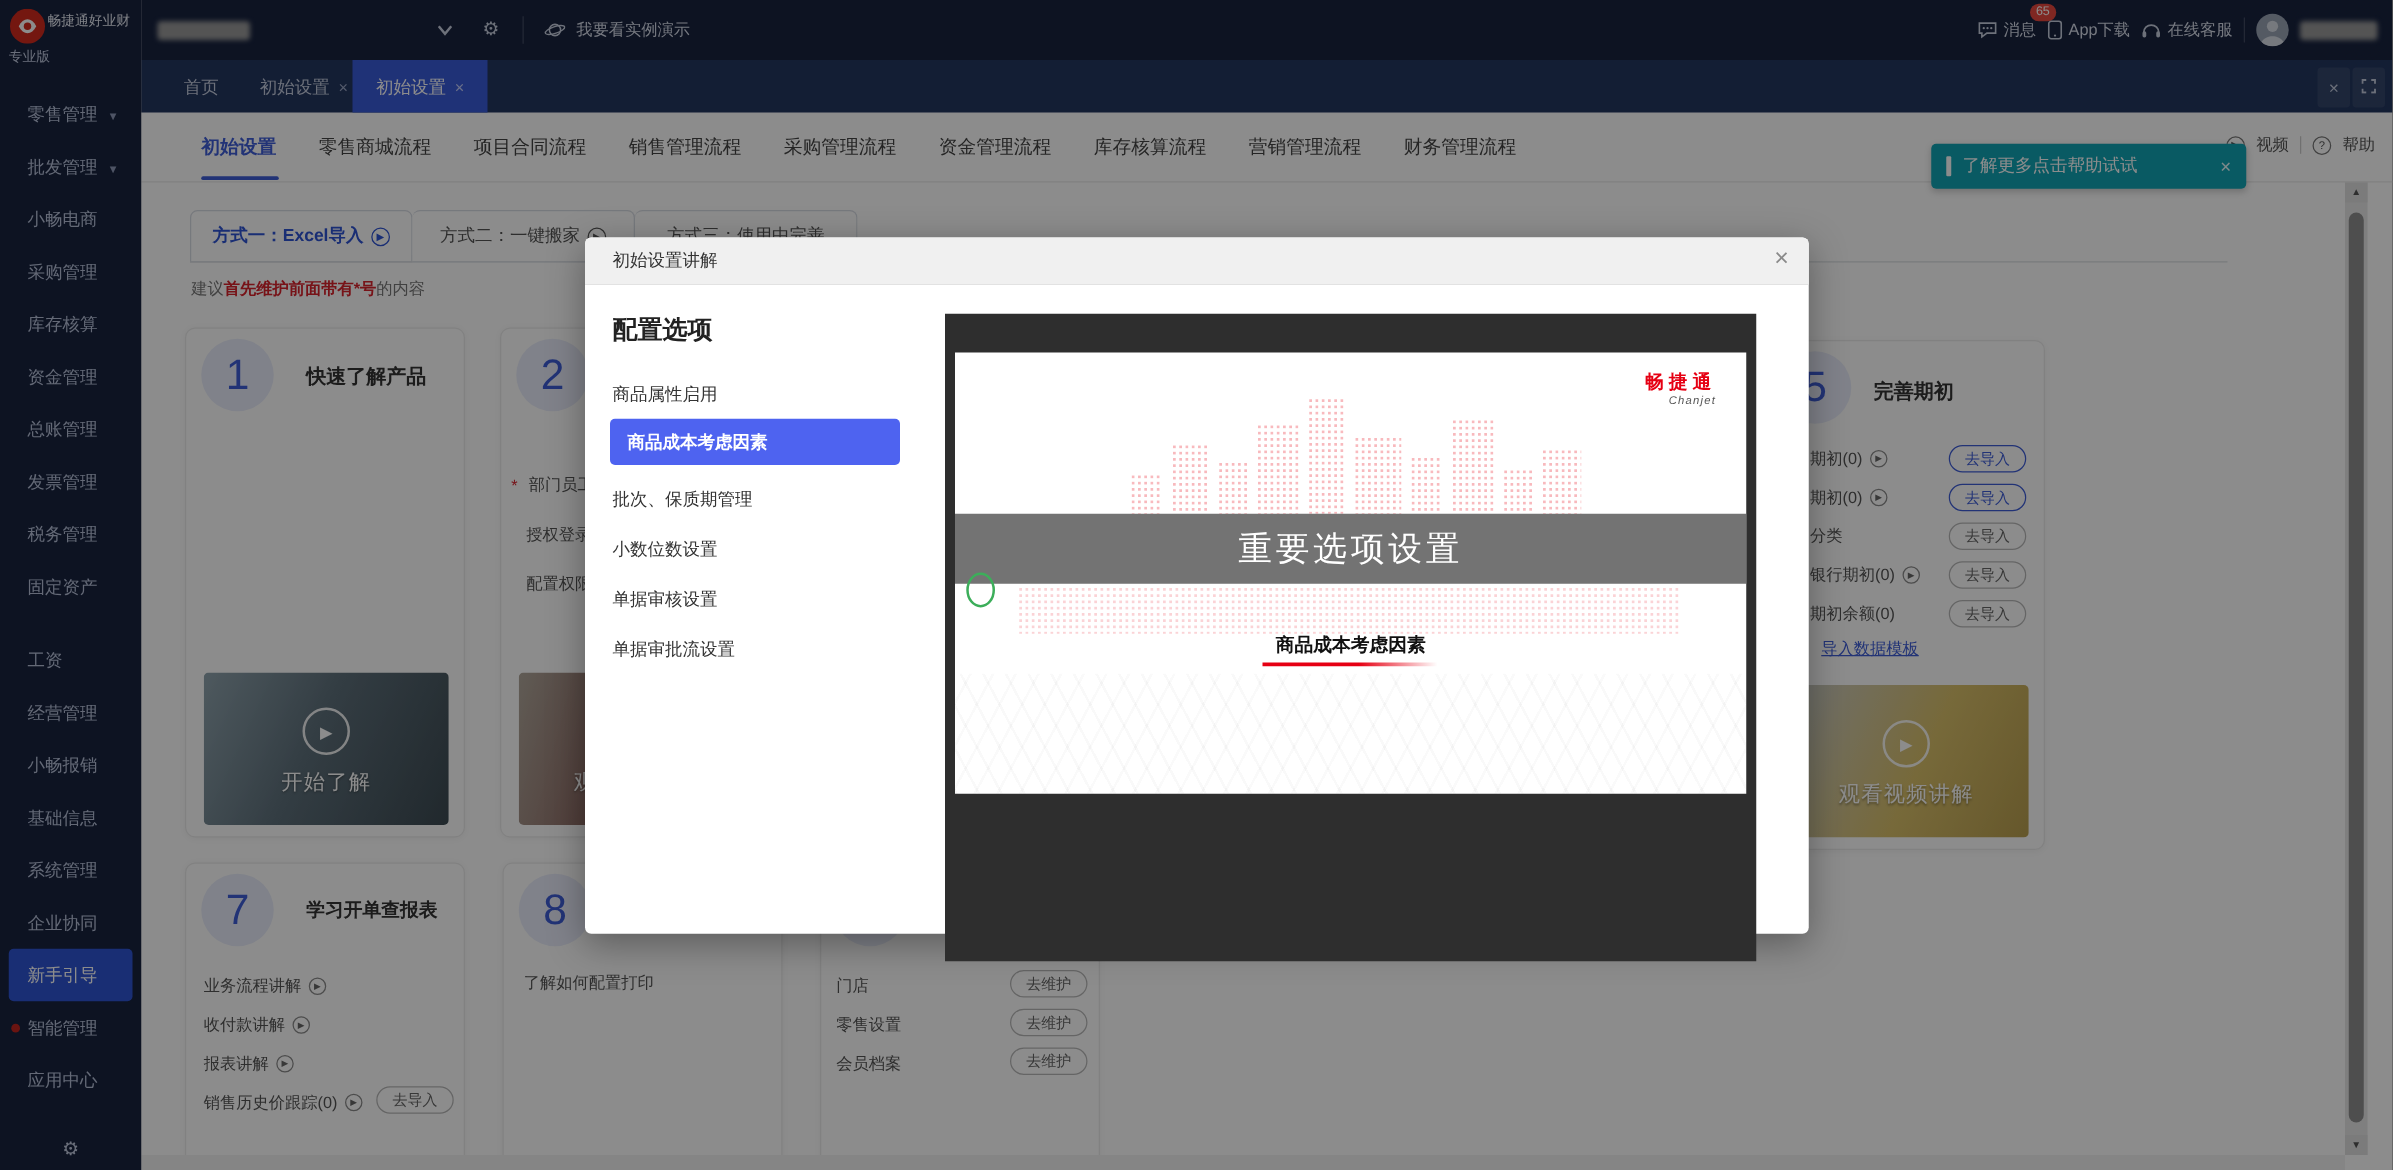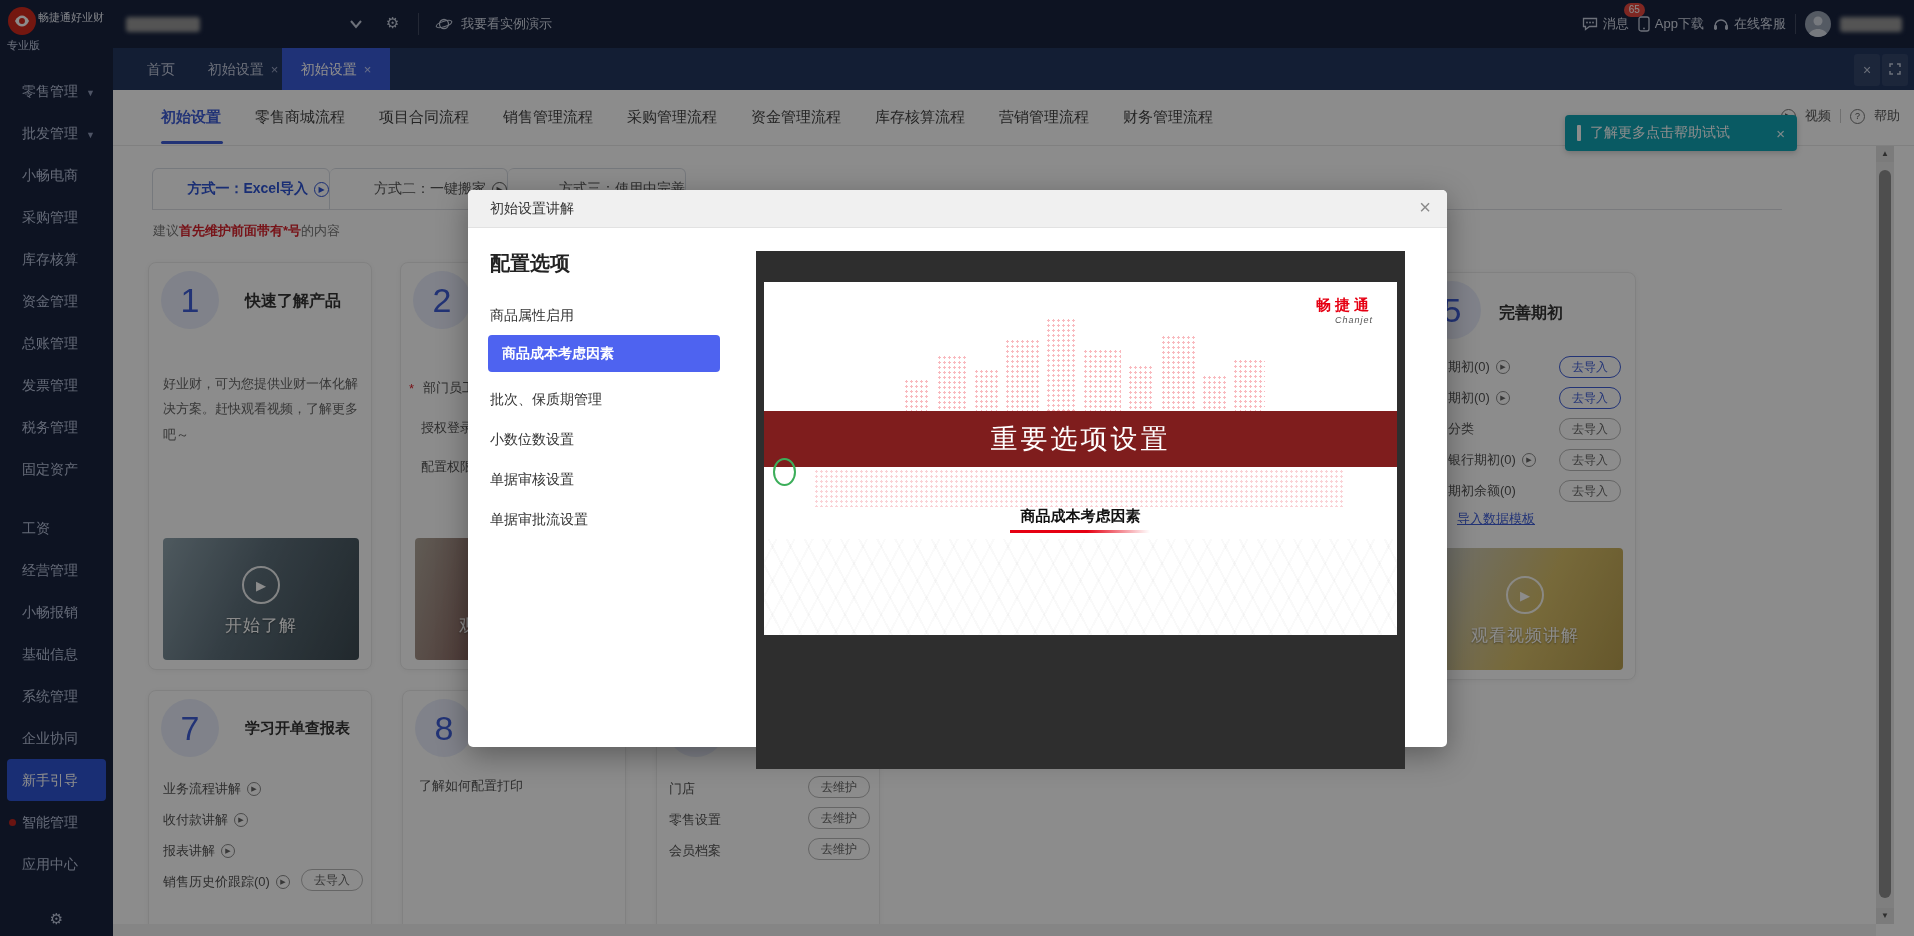--- a/index.html
+++ b/index.html
@@ -50,27 +50,27 @@
 
   
   .content { position:absolute; left:113px; top:90px; right:0; bottom:0; background:#fff; overflow:hidden; }
   .subnav { position:absolute; left:0; top:0; right:0; height:56px; border-bottom:1px solid #e9e9e9; display:flex; align-items:center; padding-left:48px; gap:34px; font-size:15px; color:#444; }
   .subnav .sn { cursor:pointer; white-space:nowrap; }
   .subnav .sn.on { color:#3f5ed8; font-weight:bold; }
   .sn-underline { position:absolute; left:48px; top:51px; width:62px; height:3px; background:#3f5ed8; border-radius:2px; }
   .helper { position:absolute; right:14px; top:17px; display:flex; align-items:center; gap:9px; font-size:13px; color:#555; }
   .circ-ic { display:inline-flex; align-items:center; justify-content:center; width:15px; height:15px; border:1px solid #777; border-radius:50%; font-size:9px; color:#555; }
   .helper .hd { width:1px; height:14px; background:#ccc; }
-  .tooltip { position:absolute; right:117px; top:25px; width:232px; height:36px; background:#12a5b5; border-radius:4px; color:#fff; display:flex; align-items:center; padding:0 12px; font-size:14px; box-shadow:0 2px 6px rgba(0,0,0,.2); }
+  .tooltip { position:absolute; right:117px; top:25px; width:252px; height:36px; background:#12a5b5; border-radius:4px; color:#fff; display:flex; align-items:center; padding:0 12px; font-size:14px; box-shadow:0 2px 6px rgba(0,0,0,.2); }
   .tooltip .bar { width:4px; height:16px; background:#fff; margin-right:9px; border-radius:1px; }
   .tooltip .tx { flex:1; }
   .tooltip .cl { font-size:15px; cursor:pointer; color:#e8fbfd; }
 
   .mtabs { position:absolute; left:39px; top:78px; height:42px; display:flex; }
-  .mtab { width:178px; height:42px; border:1px solid #d8dce4; border-left-width:0; border-radius:6px 6px 0 0; display:flex; align-items:center; justify-content:flex-end; gap:6px; font-size:14px; color:#555; background:#fff; cursor:pointer; }
+  .mtab { width:178px; height:42px; border:1px solid #d8dce4; border-left-width:0; border-radius:6px 6px 0 0; display:flex; align-items:center; justify-content:center; gap:6px; font-size:14px; color:#555; background:#fff; cursor:pointer; }
   .mtab:first-child { border-left-width:1px; }
   .mtab.on { color:#2f54d4; font-weight:bold; }
   .mtab .pc { width:15px; height:15px; border-radius:50%; border:1px solid currentColor; font-size:8px; display:inline-flex; align-items:center; justify-content:center; }
   .mtabs-line { position:absolute; left:39px; top:119px; width:1630px; height:1px; background:#dcdfe4; }
   .hint { position:absolute; left:40px; top:132px; font-size:13px; color:#777; }
   .hint .em { color:#d9232d; font-weight:bold; }
 
   
   .card { position:absolute; width:224px; background:#fff; border:1px solid #ececec; border-radius:8px; box-shadow:0 1px 5px rgba(0,0,0,.05); }
   .numcirc { position:absolute; left:12px; top:8px; width:58px; height:58px; border-radius:50%; background:#e9edfb; text-align:center; line-height:58px; font-size:34px; color:#3f5ed8; }
@@ -108,21 +108,21 @@
   .m-section { position:absolute; left:22px; top:60px; font-size:20px; font-weight:bold; color:#222; }
   .m-opt { position:absolute; left:22px; width:228px; height:26px; line-height:26px; font-size:14px; color:#333; cursor:pointer; }
   .m-opt.sel { left:20px; height:37px; line-height:37px; background:#4e63f0; border-radius:4px; color:#fff; font-weight:bold; padding-left:14px; width:232px; }
   .slide-frame { position:absolute; left:288px; top:61px; width:649px; height:518px; background:#2e2e2e; }
   .slide { position:absolute; left:8px; top:31px; width:633px; height:353px; background:#fff; overflow:hidden; }
   .sl-brand { position:absolute; right:24px; top:14px; text-align:right; }
   .sl-brand .b1 { font-size:15px; font-weight:bold; color:#e60013; letter-spacing:4px; }
   .sl-brand .b2 { font-size:9px; font-style:italic; color:#555; margin-top:0; letter-spacing:1px; }
   .skyline { position:absolute; left:140px; top:36px; width:370px; height:93px; display:flex; align-items:flex-end; gap:7px; opacity:.55; }
   .skyline div { background-image:radial-gradient(rgba(230,0,18,.5) 1px, transparent 1.4px); background-size:5px 5px; }
-  .banner { position:absolute; left:0; top:129px; width:633px; height:56px; background:#7f1d1d; color:#fff; text-align:center; line-height:56px; font-size:27px; letter-spacing:3px; }
+  .banner { position:absolute; left:0; top:129px; width:633px; height:56px; background:#737373; color:#fff; text-align:center; line-height:56px; font-size:27px; letter-spacing:3px; }
   .dots-under { position:absolute; left:50px; top:187px; width:530px; height:38px; background-image:radial-gradient(rgba(230,0,18,.35) 1px, transparent 1.4px); background-size:5px 5px; opacity:.5; }
   .sl-sub { position:absolute; left:0; right:0; top:225px; text-align:center; font-size:15px; font-weight:bold; color:#111; }
   .sl-underline { position:absolute; left:246px; top:248px; width:140px; height:3px; background:linear-gradient(90deg,#e60013 55%, rgba(230,0,19,0)); }
   .circuit { position:absolute; left:0; bottom:0; width:633px; height:96px; opacity:.45;
      background:repeating-linear-gradient(62deg, rgba(0,0,0,.06) 0 2px, transparent 2px 16px),
                 repeating-linear-gradient(-62deg, rgba(0,0,0,.05) 0 2px, transparent 2px 16px); }
   .green-ring { position:absolute; left:9px; top:176px; width:23px; height:28px; border:2px solid #3cae5a; border-radius:50%; }
 </style>
 </head>
 <body>
@@ -267,21 +267,20 @@
           <span>方式三：使用中完善</span>
         </div>
     </div>
     <div class="mtabs-line"></div>
 
     <p class="hint"><span>建议</span><span class="em">首先维护前面带有*号</span><span>的内容</span></p>
 
     <section class="card" style="left:35px; top:172px; height:408px;">
       <div class="numcirc">1</div>
       <h3 class="card-title">快速了解产品</h3>
-      <p class="card-desc">好业财，可为您提供业财一体化解决方案。赶快观看视频，了解更多吧～</p>
       <div class="thumb">
         <div class="ph ph1"></div>
         <div class="playbig">▶</div>
         <div class="cap">开始了解</div>
       </div>
     </section>
 
     <section class="card" style="left:287px; top:172px; height:408px;">
       <div class="numcirc">2</div>
       <div class="row" style="top:115px; left:8px;">

